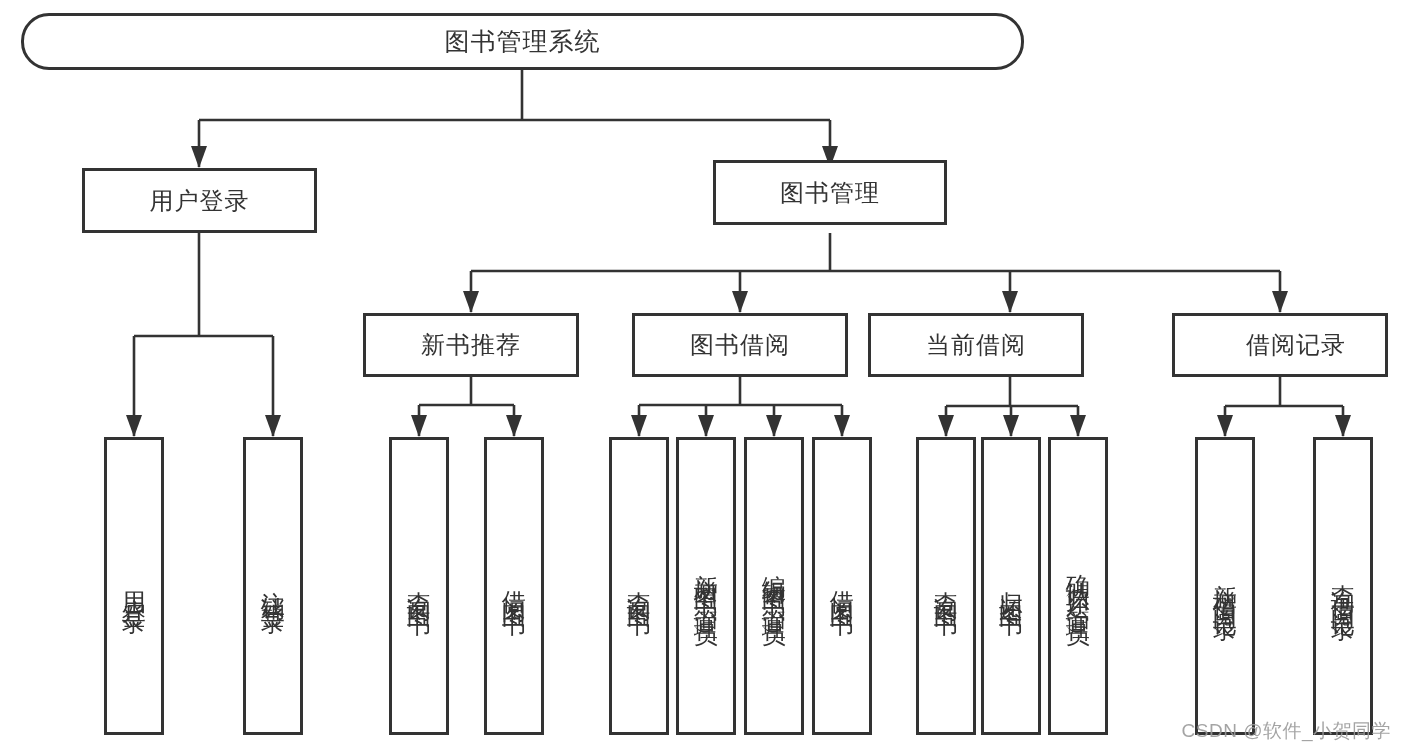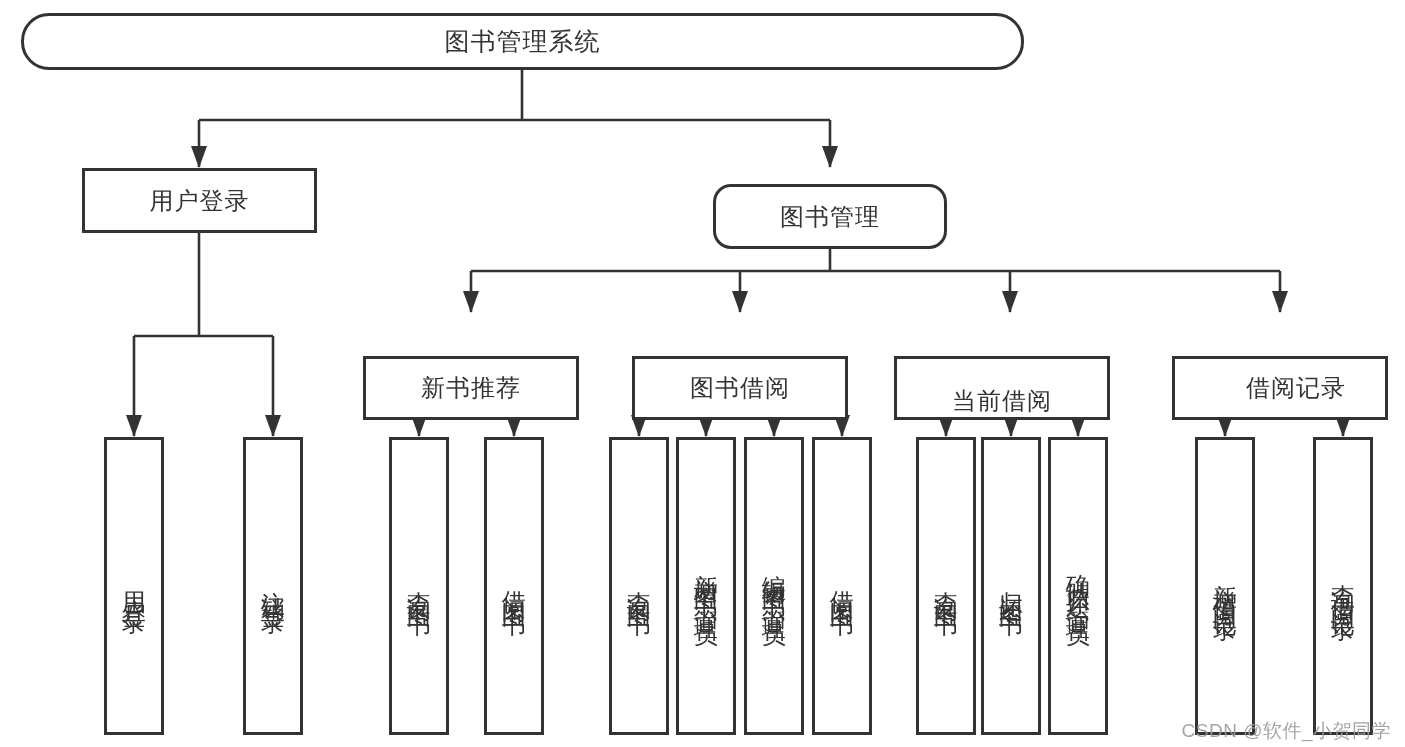--- a/index.html
+++ b/index.html
@@ -36,25 +36,25 @@
     border: 3px solid var(--line);
     display: flex;
     align-items: center;
     justify-content: center;
     color: var(--text);
     z-index: 2;
   }
   .node-h { font-size: 24px; letter-spacing: 1px; }
   .node-root { left: 21px; top: 13px; width: 1003px; height: 57px; font-size: 25px; border-radius: 28px; }
   .node-user-login   { left: 82px;  top: 168px; width: 235px; height: 65px; }
-  .node-book-mgmt    { left: 713px; top: 184px; width: 234px; height: 65px; border-radius: 18px; }
-  .node-l3 { top: 313px; width: 216px; height: 64px; margin-top: 43px; }
+  .node-book-mgmt    { left: 713px; top: 160px; width: 234px; height: 65px; }
+  .node-l3 { top: 313px; width: 216px; height: 64px; }
   .node-new-book     { left: 363px; }
   .node-book-borrow  { left: 632px; }
-  .node-cur-borrow   { left: 894px; align-items: flex-end; }
+  .node-cur-borrow   { left: 868px; }
   .node-borrow-rec   { left: 1172px; padding-left: 32px; }
 
   .node-v { top: 437px; width: 60px; height: 298px; }
   .vlabel {
     writing-mode: vertical-rl;
     font-size: 24px;
     letter-spacing: 7px;
     line-height: 1.15;
     white-space: nowrap;
     color: var(--text);

